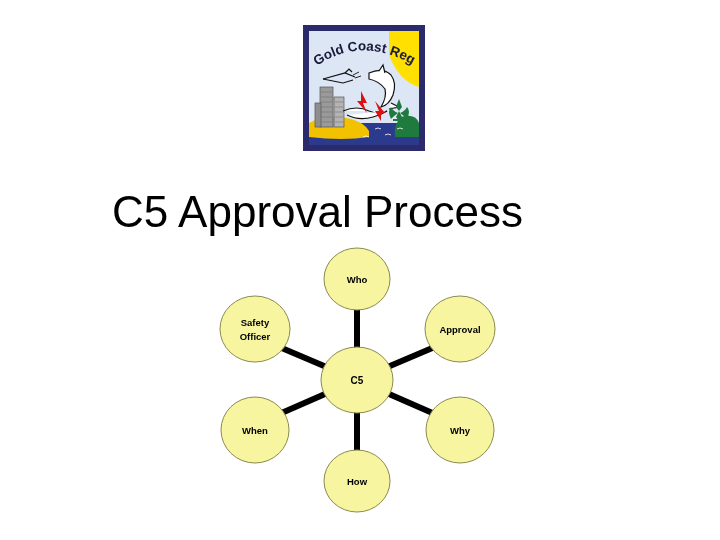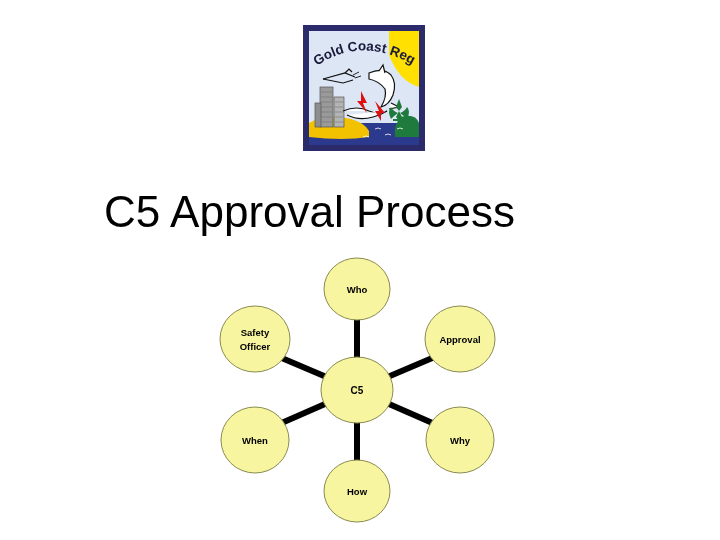--- a/index.html
+++ b/index.html
@@ -28,38 +28,38 @@
     left: 303px;
     top: 25px;
     width: 122px;
     height: 126px;
   }
   .logo-svg { display: block; }
 
   
   .slide-title {
     position: absolute;
-    left: 0;
+    left: 8px;
     top: 186px;
     width: 619px;
     text-align: center;
     font-family: "Liberation Sans", sans-serif;
     font-size: 44px;
     font-weight: 400;
     color: #000000;
     letter-spacing: 0px;
     line-height: 52px;
     white-space: nowrap;
   }
 
   
   .diagram-wrap {
     position: absolute;
     left: 215px;
-    top: 255px;
+    top: 245px;
     width: 300px;
     height: 272px;
   }
   .diagram-svg { display: block; }
 
   .node-label {
     font-family: "Liberation Sans", sans-serif;
     font-weight: bold;
     fill: #000000;
     text-anchor: middle;

